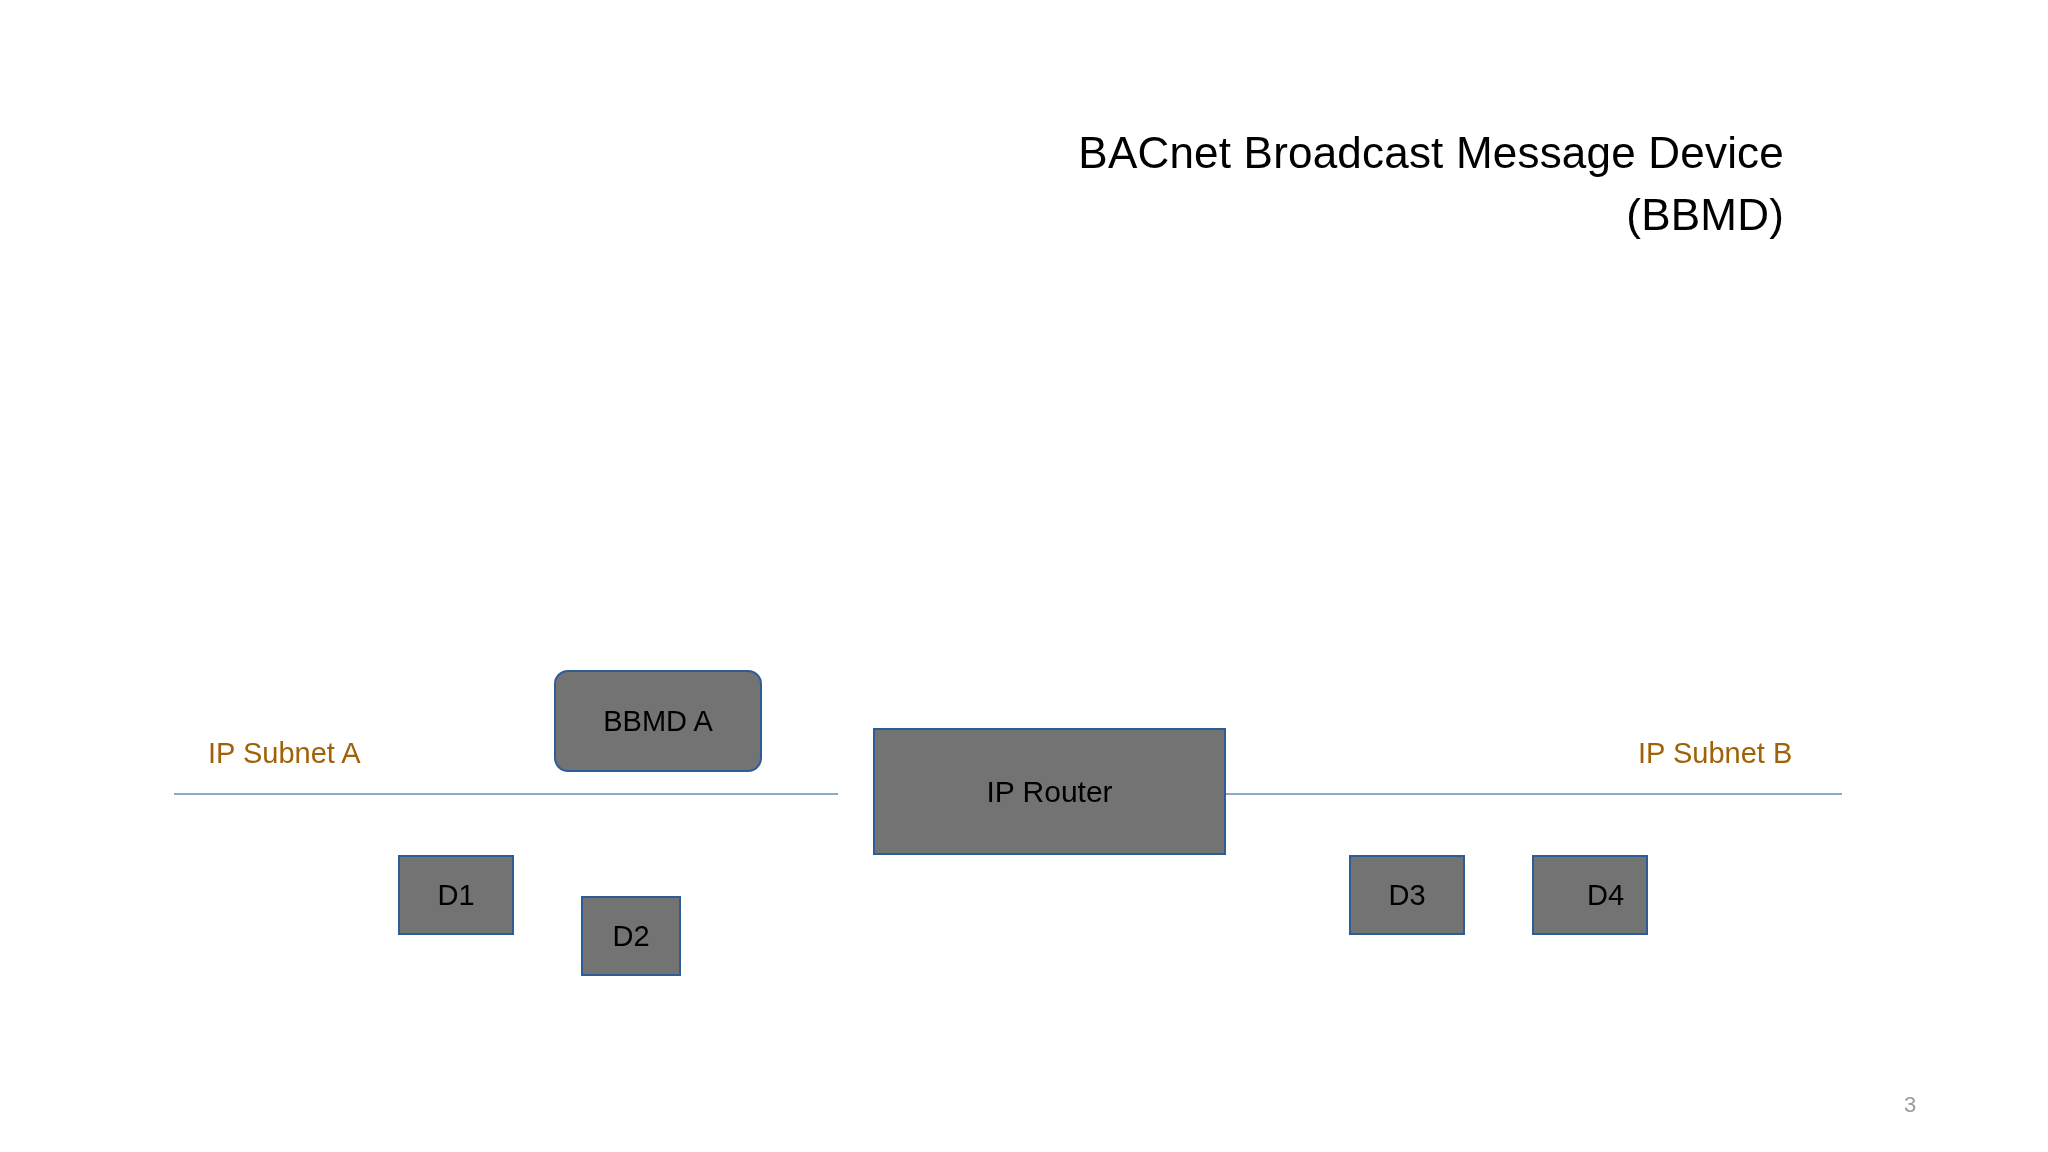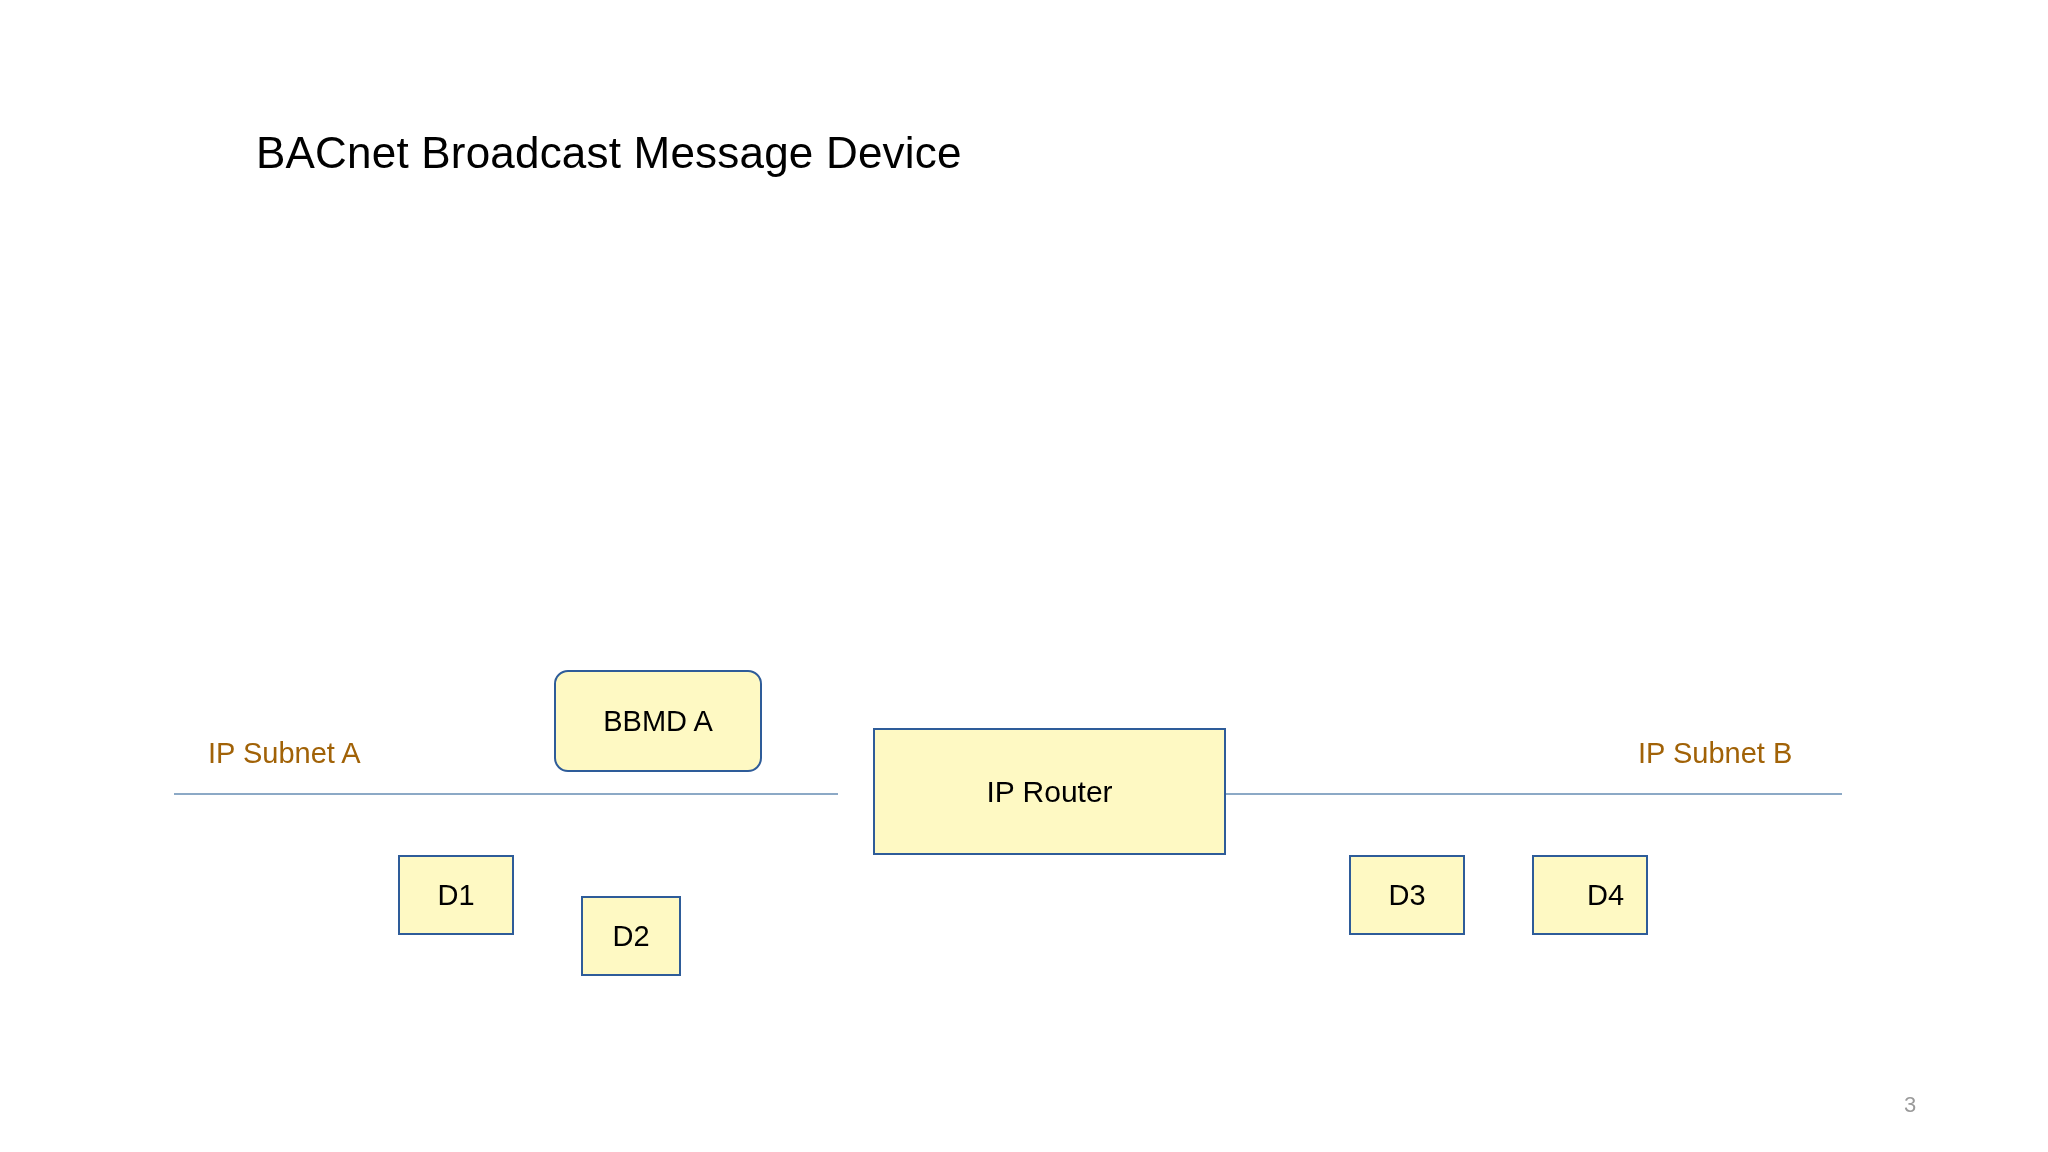--- a/index.html
+++ b/index.html
@@ -14,24 +14,24 @@
     position: relative;
     width: 2048px;
     height: 1152px;
     background: #ffffff;
     overflow: hidden;
   }
 
   
   .title-block {
     position: absolute;
-    left: 256px;
+    left: 248px;
     top: 122px;
     width: 1536px;
-    text-align: left;
+    text-align: right;
     color: #000000;
     font-size: 44px;
     line-height: 62px;
     font-weight: 400;
     letter-spacing: 0.2px;
   }
   .title-line { display: block; }
 
   
   .subnet-line {
@@ -50,21 +50,21 @@
     line-height: 34px;
     white-space: nowrap;
   }
   #subnet-label-a { left: 208px;  top: 736px; }
   #subnet-label-b { left: 1638px; top: 736px; }
 
   
   .node {
     position: absolute;
     box-sizing: border-box;
-    background: #fef9c3;
+    background: #737373;
     border: 2px solid #2E5C99;
     display: flex;
     align-items: center;
     justify-content: center;
     color: #000000;
     font-size: 29px;
     line-height: 34px;
     white-space: nowrap;
   }
   .node.rounded { border-radius: 14px; }
@@ -101,20 +101,21 @@
     line-height: 26px;
   }
 </style>
 </head>
 <body>
 
 <div id="slide">
 
   <div class="title-block">
     <span class="title-line">BACnet Broadcast Message Device</span>
+    <span class="title-line">(BBMD)</span>
   </div>
 
   <div class="subnet-line" id="subnet-line-a"></div>
 
   <div class="subnet-line" id="subnet-line-b"></div>
 
   <div class="subnet-label" id="subnet-label-a">IP Subnet A</div>
   <div class="subnet-label" id="subnet-label-b">IP Subnet B</div>
 
   <div class="node rounded" id="node-bbmd-a">BBMD A</div>

